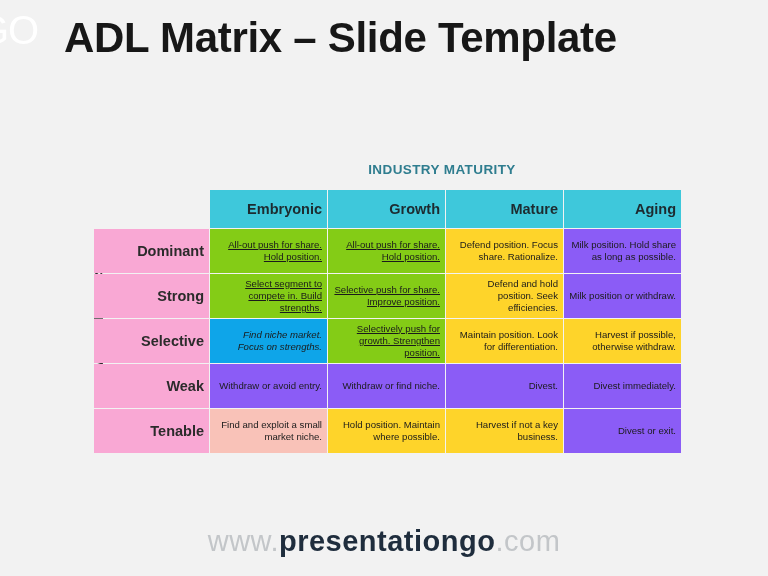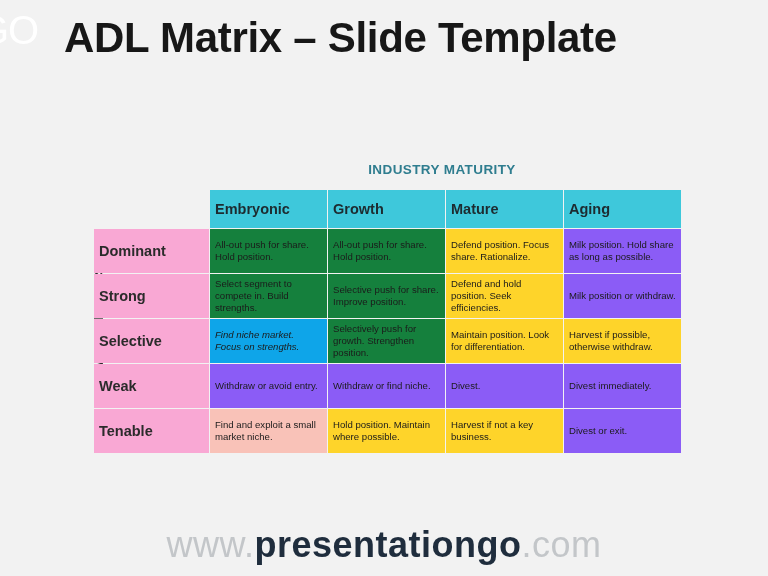--- a/index.html
+++ b/index.html
@@ -86,21 +86,21 @@
     left: 33px;
     top: 32px;
     width: 583px;
     border-collapse: separate;
     border-spacing: 1.5px;
     table-layout: fixed;
   }
 
   table.adl td, table.adl th {
     vertical-align: middle;
-    text-align: left;
+    text-align: right;
     padding: 2px 5px;
   }
 
   
   th.corner {
     background: transparent;
     width: 115px;
   }
 
   
@@ -124,34 +124,34 @@
 
   
   td.cell {
     font-size: 9.6px;
     line-height: 1.28;
     color: #1b1b1b;
     height: 44px;
   }
 
   
-  .f-green  { background: #15803d; }
+  .f-green  { background: #84cc16; text-decoration: underline; }
   .f-yellow { background: #fed42a; }
   .f-red    { background: #8b5cf6; }
   .f-pink   { background: #0ea5e9; font-style: italic; }
   .f-lpink  { background: #f9c2b8; }
 
   
   .footer {
     position: absolute;
     left: 0;
-    bottom: 10px;
+    bottom: 18px;
     width: 768px;
     text-align: center;
-    font-size: 36px;
+    font-size: 29px;
     letter-spacing: 0.5px;
     white-space: nowrap;
   }
   .footer .dim { color: #c3c6c9; font-weight: 300; }
   .footer .bold { color: #1f2d3d; font-weight: 600; }
 </style>
 </head>
 <body>
 
 <div class="logo-watermark">GO</div>

